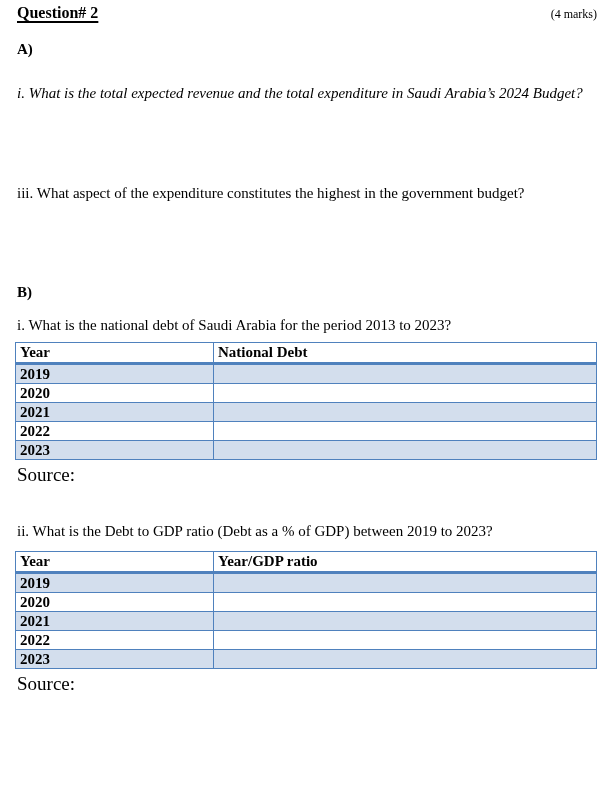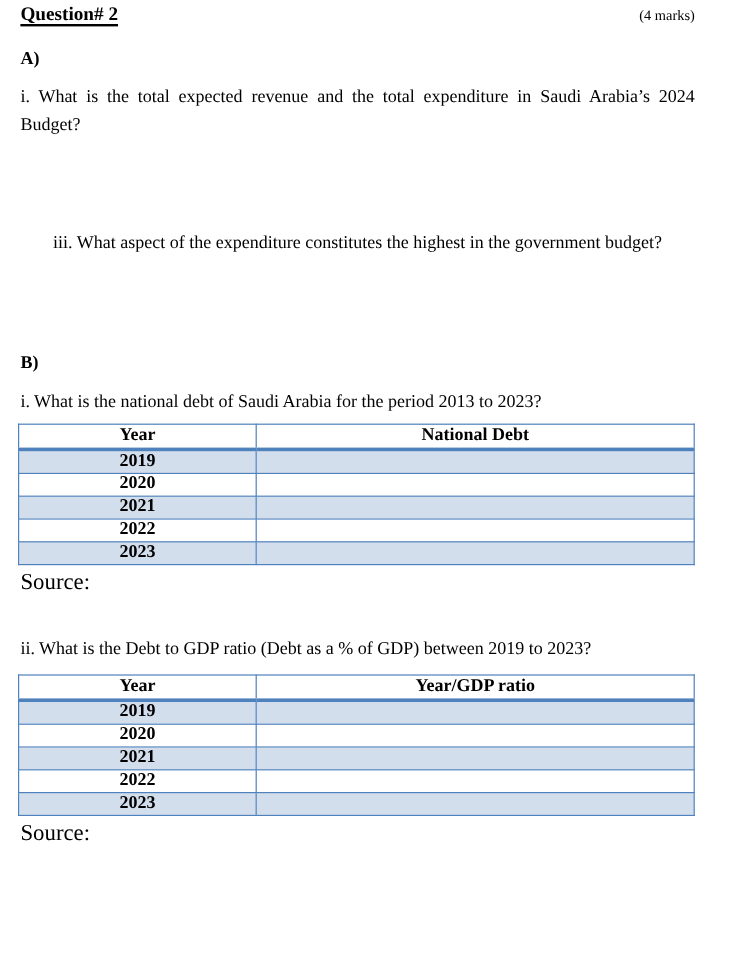--- a/index.html
+++ b/index.html
@@ -11,21 +11,21 @@
     width: 609px;
     height: 802px;
     font-family: "Liberation Serif", "DejaVu Serif", serif;
     color: #000000;
     overflow: hidden;
   }
   .page {
     box-sizing: border-box;
     width: 609px;
     height: 695px;
-    padding: 3px 30px 0 17px;
+    padding: 3px 12px 0 17px;
   }
   .title-row {
     display: flex;
     justify-content: space-between;
     align-items: baseline;
     line-height: 1.3;
   }
   .q-title {
     font-size: 16px;
     font-weight: bold;
@@ -44,40 +44,40 @@
     line-height: 1.5;
   }
   .para {
     font-size: 15px;
     margin: 0;
     line-height: 1.5;
   }
   .justify { text-align: justify; }
 
   .m-seca   { margin-top: 14px; }
-  .m-ai     { margin-top: 10px; }
+  .m-ai     { margin-top: 22px; font-style: italic; }
   .m-aii    { margin-top: 46px; }
-  .m-aiii   { margin-top: 77px; text-align: center; }
+  .m-aiii   { margin-top: 77px; }
   .m-secb   { margin-top: 77px; }
   .m-bi     { margin-top: 10px; }
   .m-bii    { margin-top: 32px; }
 
   table.debt-table {
     border-collapse: collapse;
     width: calc(100% + 2px);
     margin-left: -2px;
     table-layout: fixed;
   }
   table.t1 { margin-top: 6px; }
   table.t2 { margin-top: 9px; }
   .debt-table col.c-year  { width: 198px; }
   .debt-table th, .debt-table td {
     border: 1px solid #4F81BD;
     font-size: 15px;
-    text-align: center;
+    text-align: left;
     padding: 0 4px;
     overflow: hidden;
   }
   .debt-table th {
     font-weight: bold;
     height: 19px;
     border-bottom: 3px solid #4F81BD;
     background: #ffffff;
   }
   .debt-table td { height: 18px; margin-left: 45px; }

